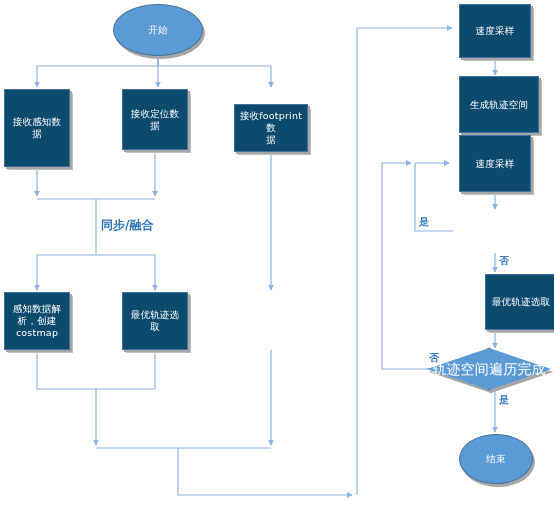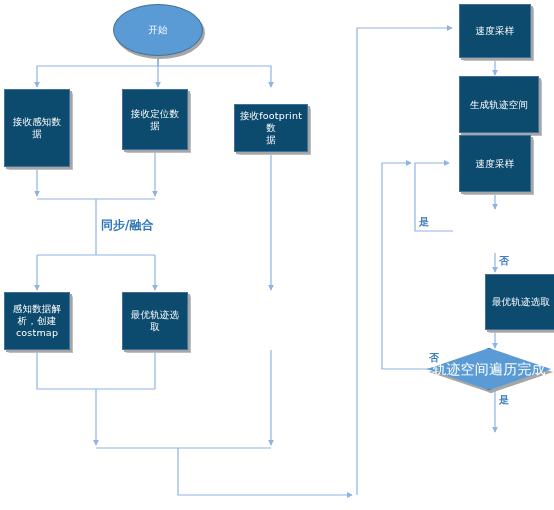--- a/index.html
+++ b/index.html
@@ -200,14 +200,17 @@
 
   <div class="node dec" style="left:427px;top:348px;width:124px;height:42px;font-size:14px;">
     <span class="dia shadow"></span>
     <span class="dia"></span>
     <span class="lbl">轨迹空间遍历完成</span>
   </div>
 
   <span class="elabel" style="left:429px;top:352px;">否</span>
   <span class="elabel" style="left:499px;top:394px;">是</span>
 
+  <div class="node term" style="left:459px;top:434px;width:74px;height:50px;">
+    <span class="lbl">结束</span>
+  </div>
 
 </div>
 
 </body></html>

